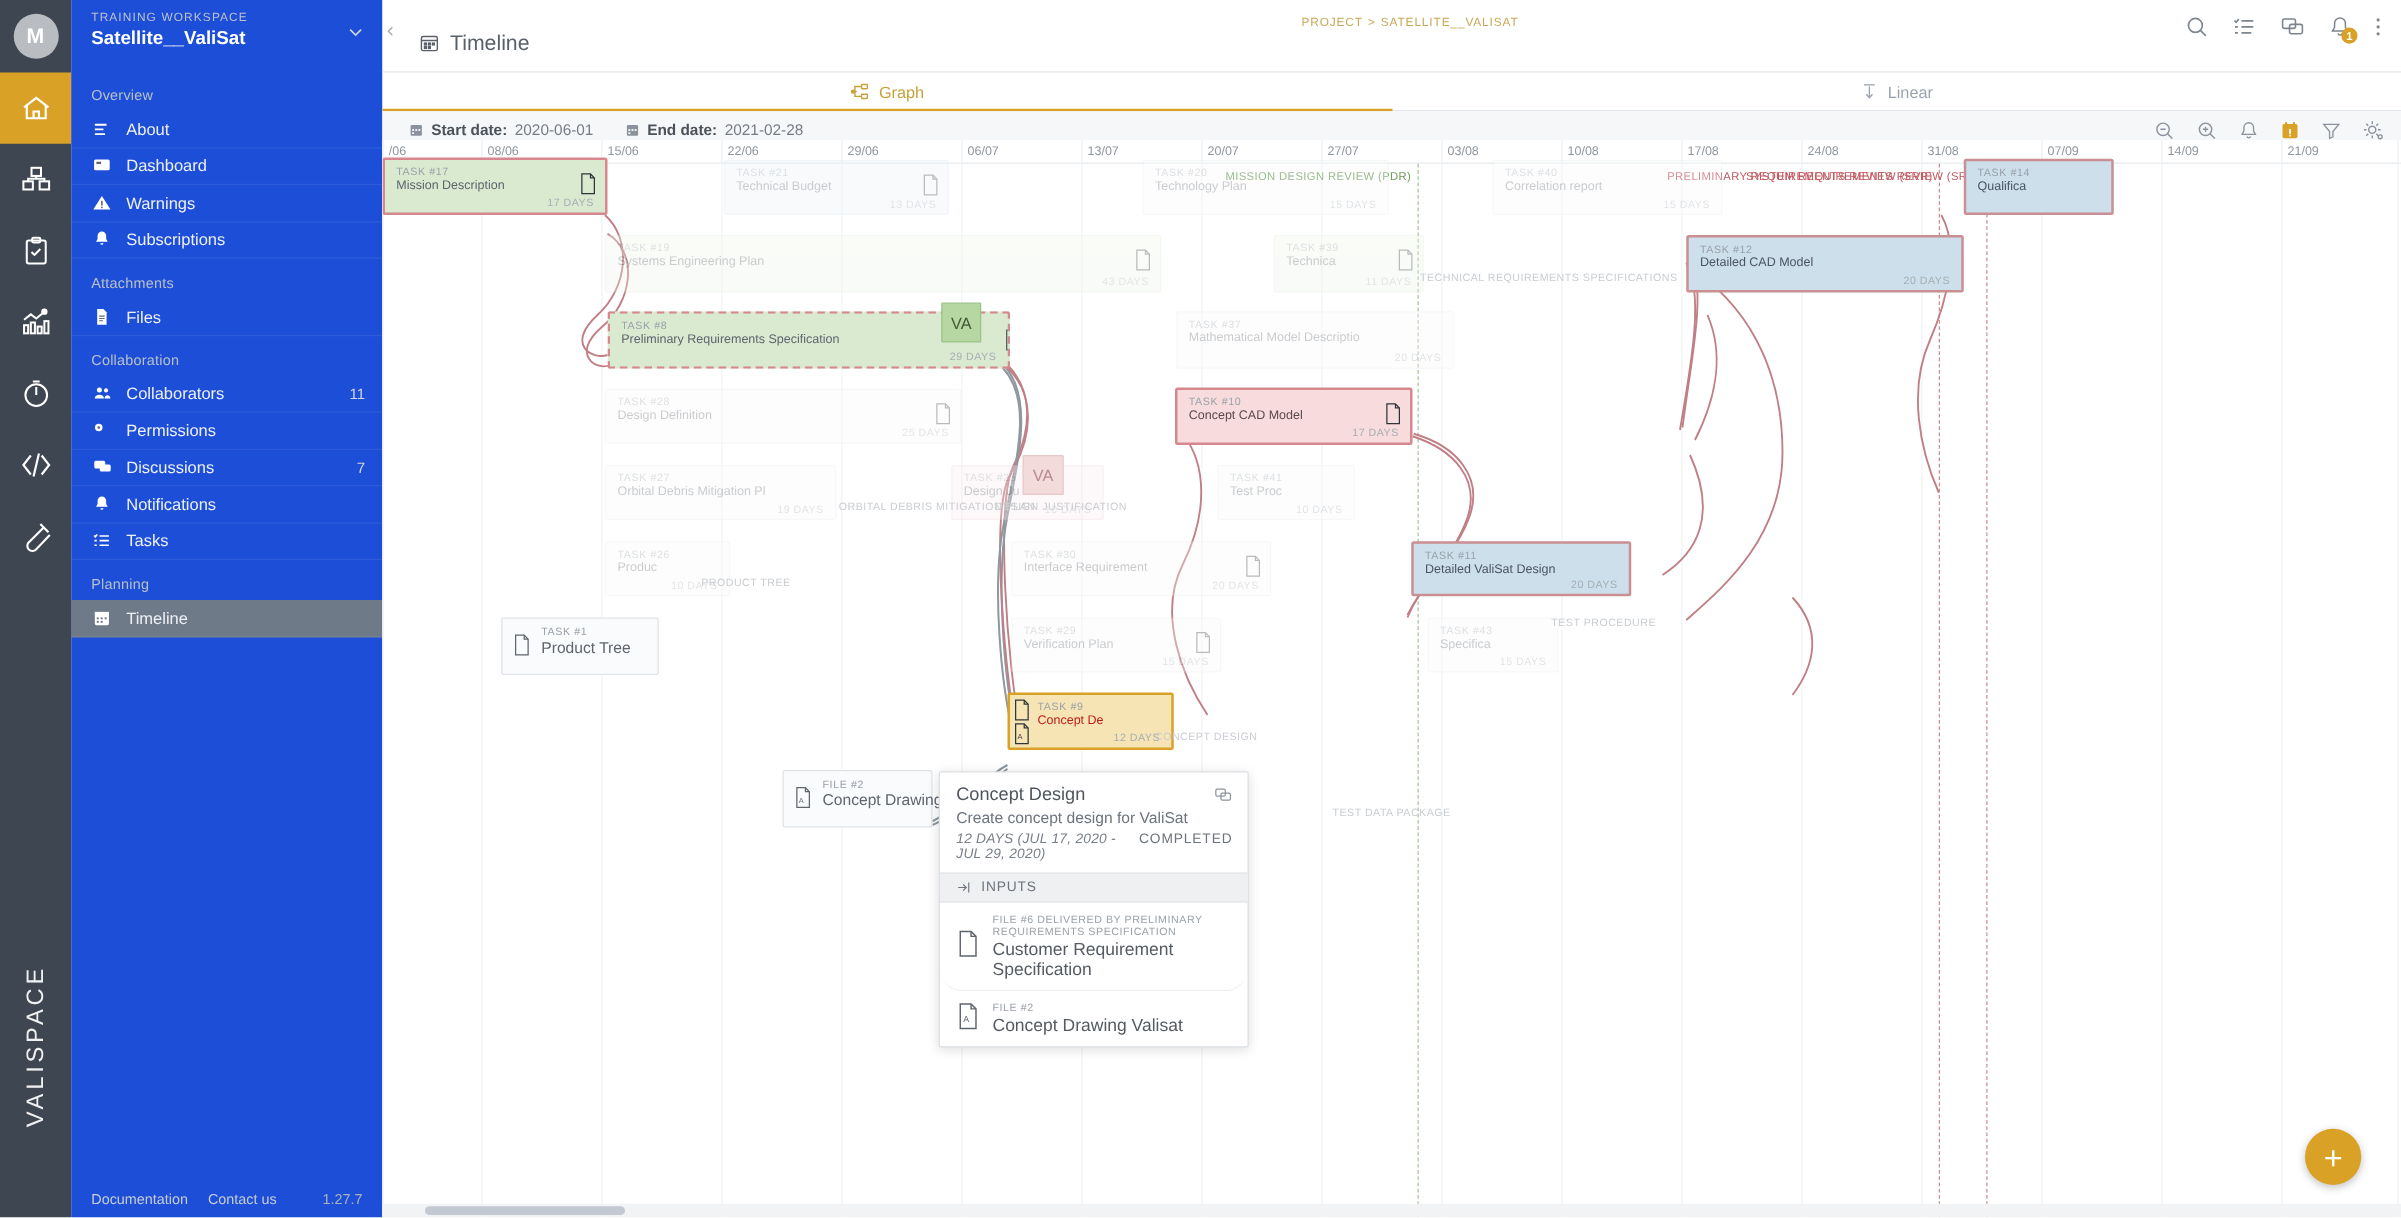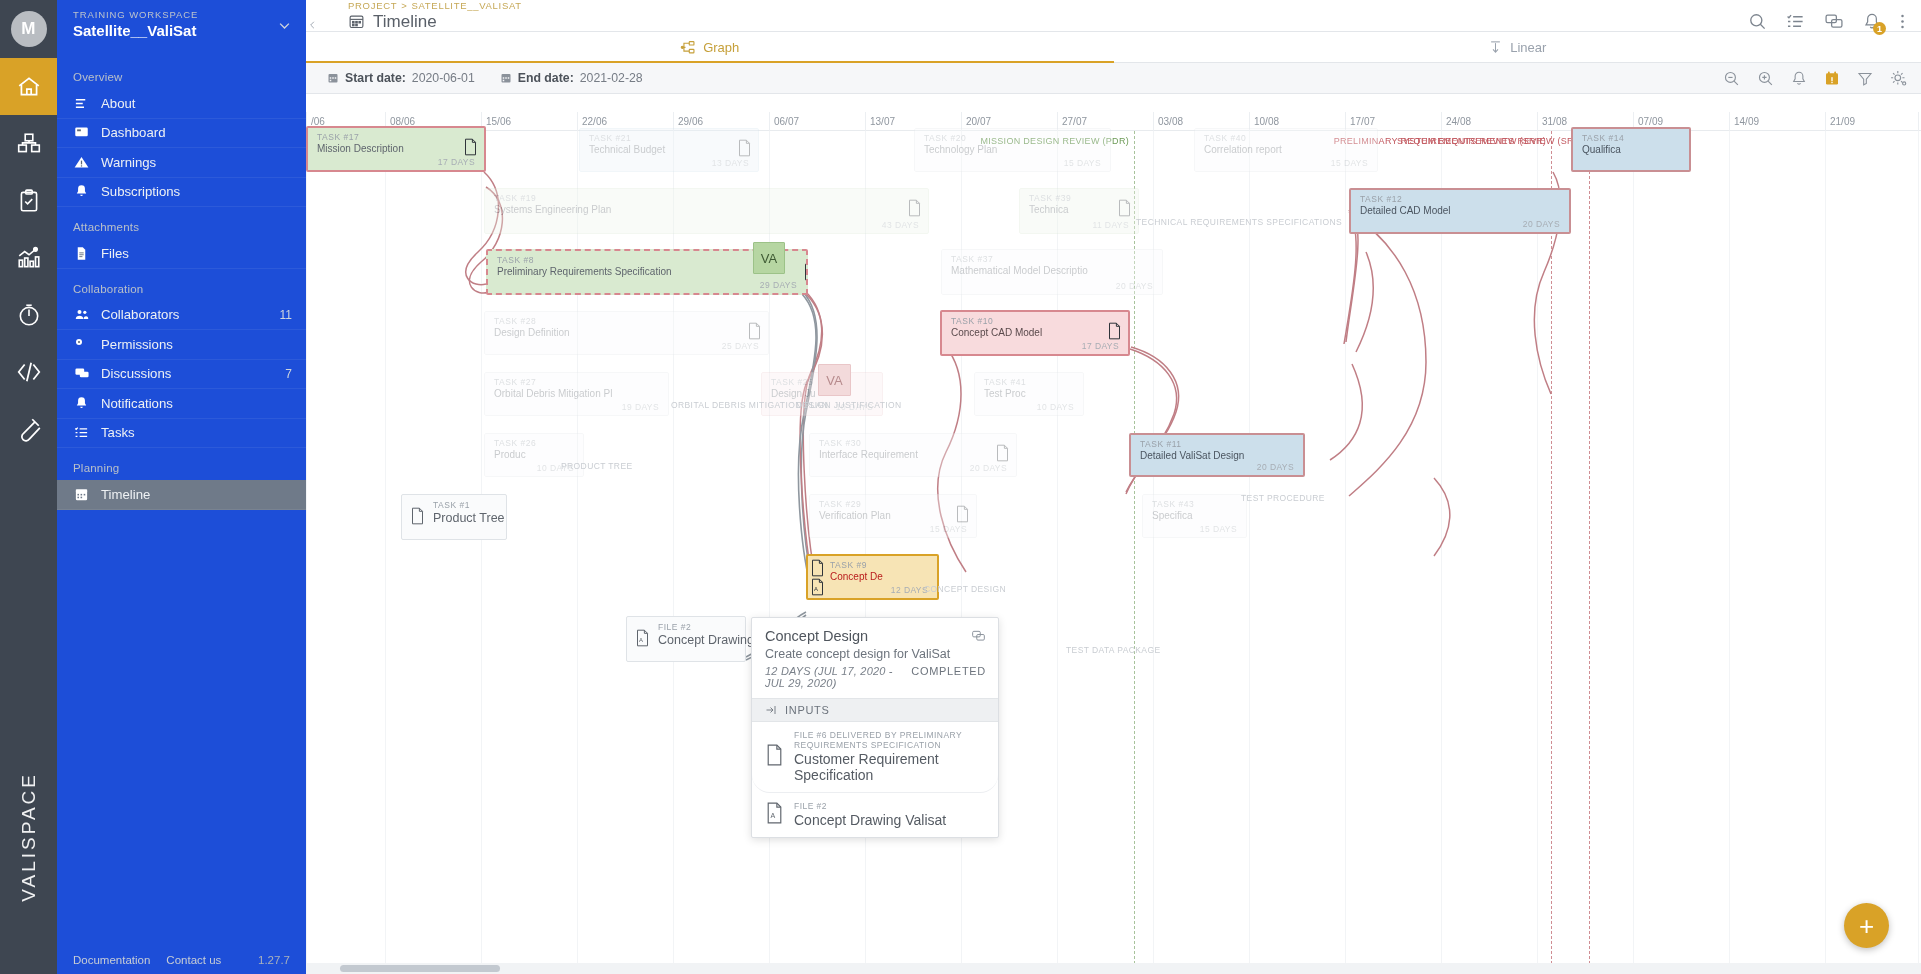--- a/index.html
+++ b/index.html
@@ -72,22 +72,22 @@
     position:absolute; bottom:0; left:0; width:249px; height:28px;
     display:flex; align-items:center; padding:0 16px; gap:16px;
     font-size:11.5px; color:#c7cdd5;
   }
   .side-foot .ver { margin-left:auto; color:#aab2bc; }
 
   
   .main { position:absolute; left:306px; top:0; right:0; height:974px; background:#fff; }
 
   .topbar {
-    height:32px; border-bottom:1px solid #e3e6ea; position:relative;
-    padding-left:42px; display:flex; flex-direction:column; justify-content:center;
+    height:58px; border-bottom:1px solid #e3e6ea; position:relative;
+    padding-left:29px; display:flex; flex-direction:column; justify-content:center;text-align:center;
   }
   .collapse-tab{
     position:absolute;left:0;top:14px;width:13px;height:22px;
     color:#9aa2ad;font-size:12px;display:flex;align-items:center;justify-content:center;
   }
   .crumb { font-size:9.5px; letter-spacing:.7px; color:#c6a856; text-transform:uppercase; }
   .crumb .sep{ padding:0 4px; color:#c6a856;}
   .page-title { display:flex; align-items:center; gap:8px; margin-top:1px; }
   .page-title .t { font-size:17px; color:#5a6069; }
   .topbar-actions{
@@ -591,21 +591,21 @@
           <div class="tick" style="left: 79px;">08/06</div>
           <div class="tick" style="left: 175px;">15/06</div>
           <div class="tick" style="left: 271px;">22/06</div>
           <div class="tick" style="left: 367px;">29/06</div>
           <div class="tick" style="left: 463px;">06/07</div>
           <div class="tick" style="left: 559px;">13/07</div>
           <div class="tick" style="left: 655px;">20/07</div>
           <div class="tick" style="left: 751px;">27/07</div>
           <div class="tick" style="left: 847px;">03/08</div>
           <div class="tick" style="left: 943px;">10/08</div>
-          <div class="tick" style="left: 1039px;">17/07</div>
+          <div class="tick" style="left: 1039px;">17/08</div>
           <div class="tick" style="left: 1135px;">24/08</div>
           <div class="tick" style="left: 1231px;">31/08</div>
           <div class="tick" style="left: 1327px;">07/09</div>
           <div class="tick" style="left: 1423px;">14/09</div>
           <div class="tick" style="left: 1519px;">21/09</div>
           <div class="tick" style="left: 1612px;">28</div>
         </div>
       <div id="gridlines">
           <div class="grid-line" style="left: 0px;"></div>
           <div class="grid-line" style="left: 79px;"></div>
@@ -828,21 +828,21 @@
       <div id="filechips">
           <div class="filebox" style="left: 320px; top: 504px; width: 120px; height: 46px;">
             <span class="ico"><svg width="15" height="18" viewBox="0 0 24 28" fill="none" stroke="#5f656d" stroke-width="1.6">
                 <path d="M4 1.5h11l5 5v20H4z"></path>
                 <path d="M15 1.5v5h5"></path>
                 <text x="6.5" y="21" font-size="9.5" fill="#5f656d" stroke="none" font-family="Liberation Sans">A</text>
               </svg></span>
             <span class="num">FILE #2</span>
             <span class="nm">Concept Drawing Valis</span>
           </div>
-          <div class="filebox" style="left: 95px; top: 382px; width: 106px; height: 46px;">
+          <div class="filebox" style="left: 95px; top: 382px; width: 126px; height: 46px;">
             <span class="ico"><svg width="15" height="18" viewBox="0 0 24 28" fill="none" stroke="#5f656d" stroke-width="1.6">
                 <path d="M4 1.5h11l5 5v20H4z"></path>
                 <path d="M15 1.5v5h5"></path>
               </svg></span>
             <span class="num">TASK #1</span>
             <span class="nm">Product Tree</span>
           </div>
         </div>
 
       <div id="grouplbls">

